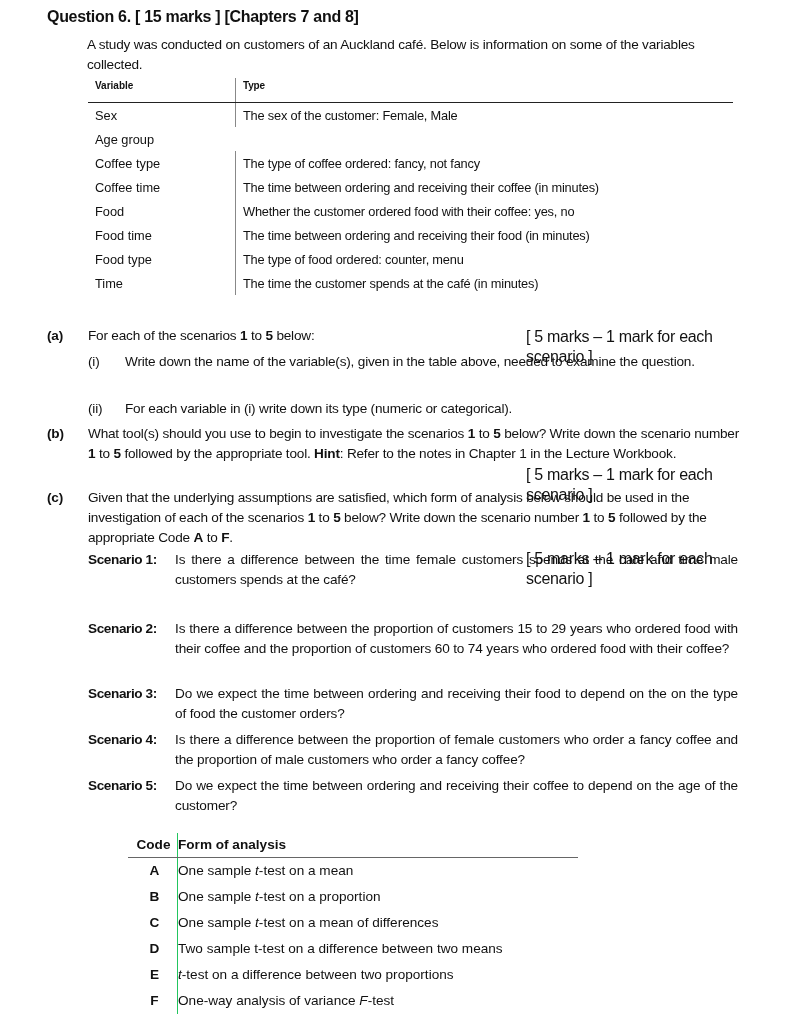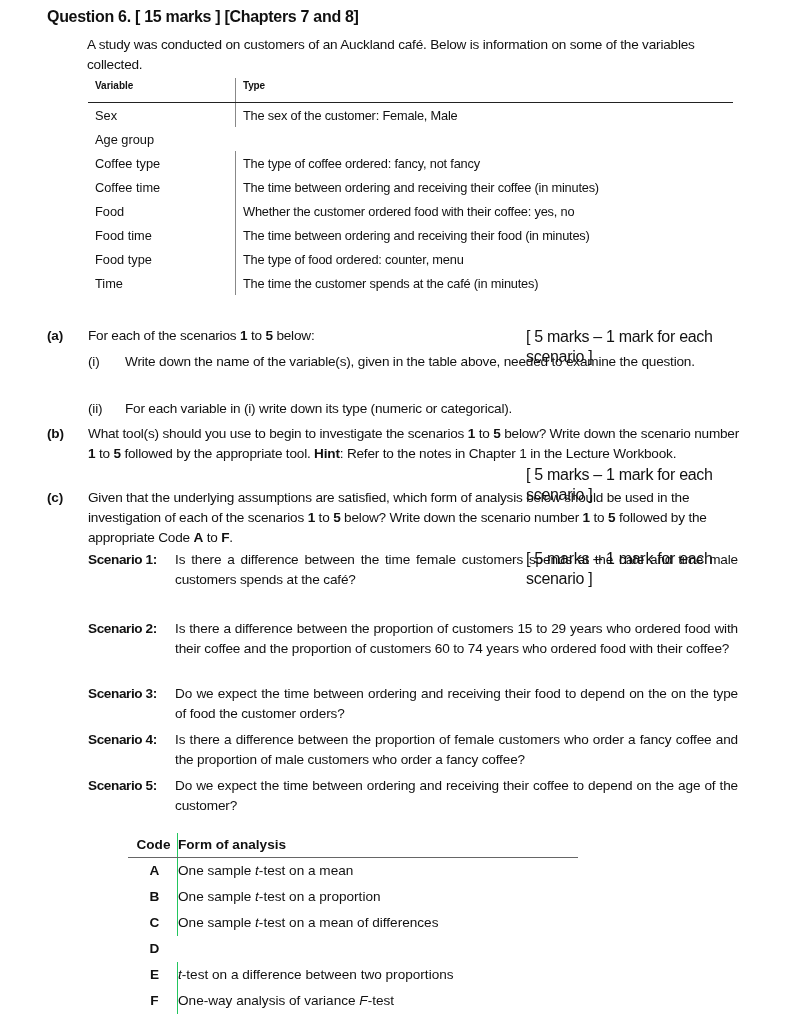--- a/index.html
+++ b/index.html
@@ -144,20 +144,21 @@
   <div class="ct-row">
     <div class="ct-c1">B</div>
     <div class="ct-c2"><span>One sample </span><em>t</em><span>-test on a proportion</span></div>
   </div>
   <div class="ct-row">
     <div class="ct-c1">C</div>
     <div class="ct-c2"><span>One sample </span><em>t</em><span>-test on a mean of differences</span></div>
   </div>
   <div class="ct-row">
     <div class="ct-c1">D</div>
+    <div class="ct-c2"><span>Two sample t-test on a difference between two means</span><em></em><span></span></div>
   </div>
   <div class="ct-row">
     <div class="ct-c1">E</div>
     <div class="ct-c2"><span></span><em>t</em><span>-test on a difference between two proportions</span></div>
   </div>
   <div class="ct-row">
     <div class="ct-c1">F</div>
     <div class="ct-c2"><span>One-way analysis of variance </span><em>F</em><span>-test</span></div>
   </div>
 </div>

